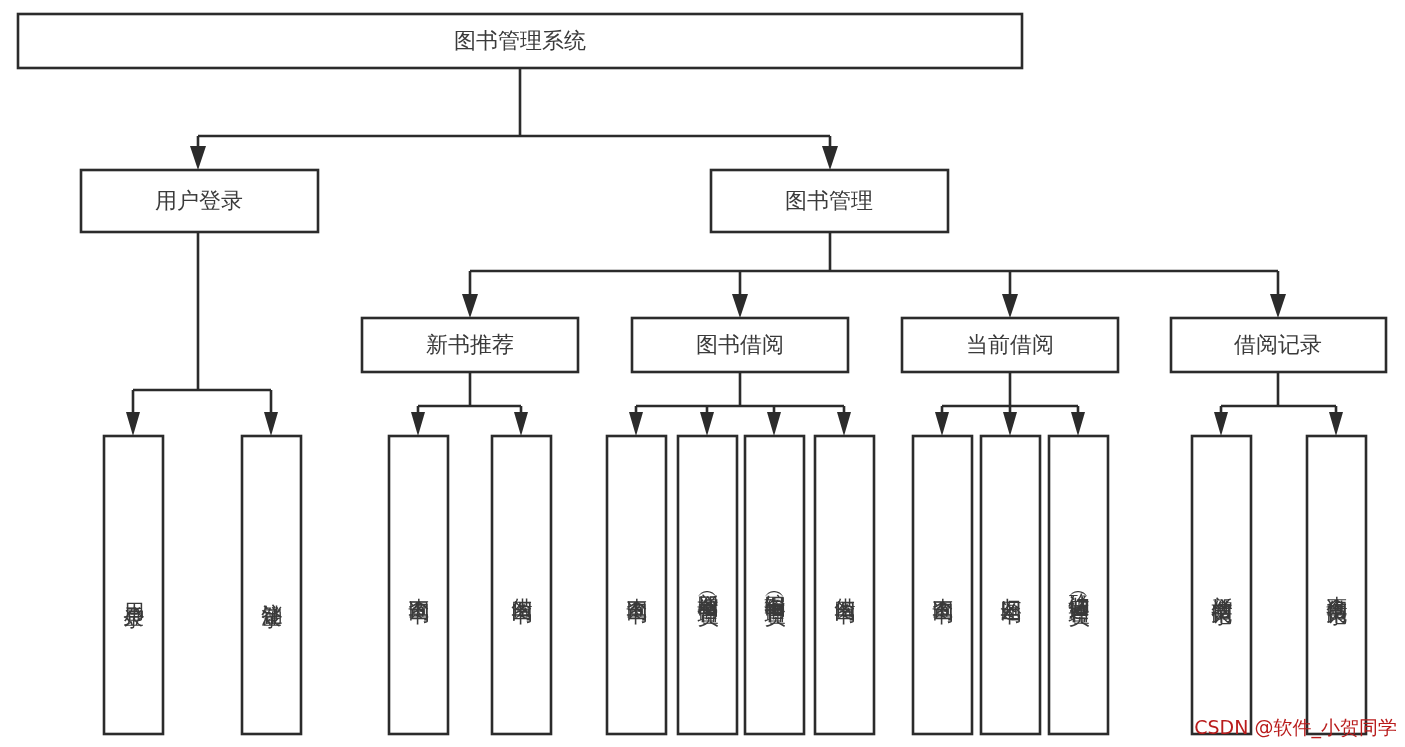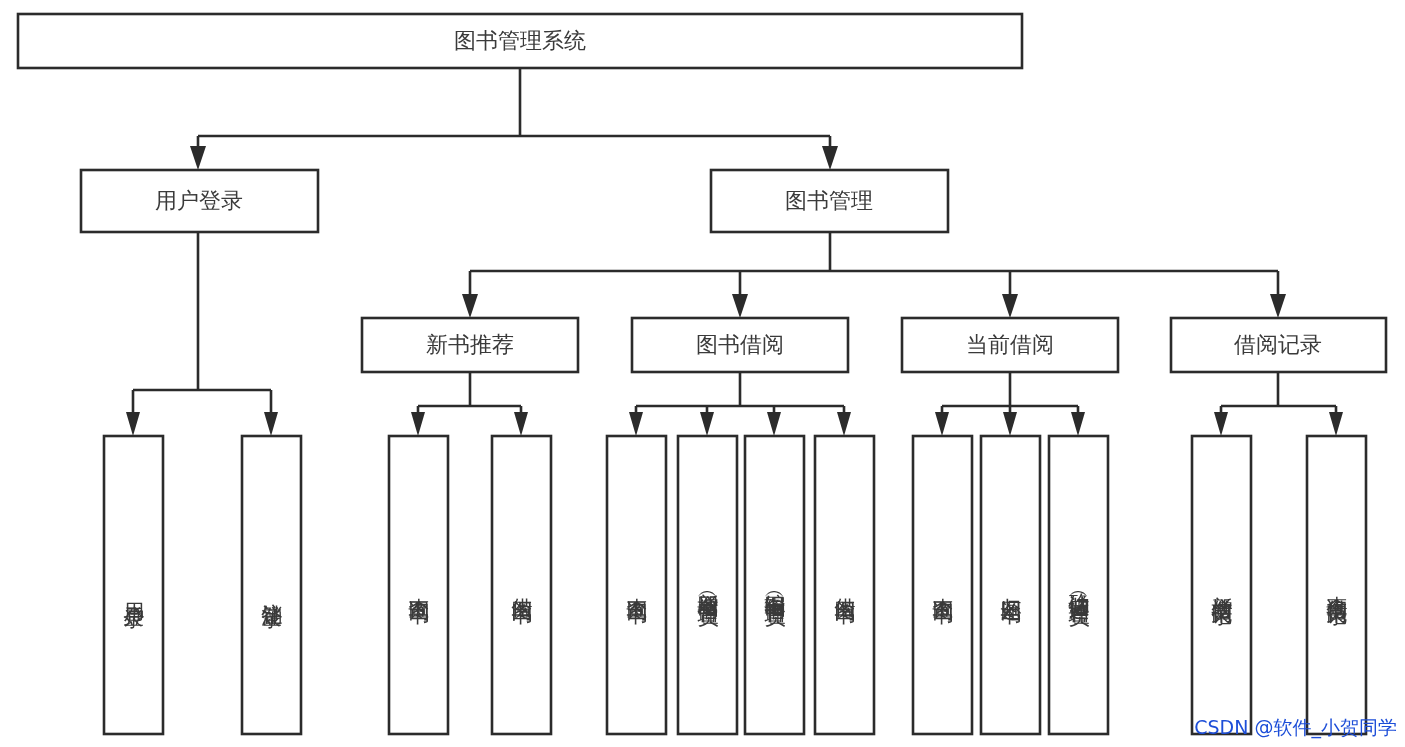--- a/index.html
+++ b/index.html
@@ -51,21 +51,21 @@
   .arrow-head {
     fill: #2b2b2b;
     stroke: none;
   }
   .watermark {
     position: absolute;
     right: 8px;
     bottom: 6px;
     font-family: "DejaVu Sans", "Liberation Sans", sans-serif;
     font-size: 19px;
-    color: #1d4ed8;
+    color: #b91c1c;
     white-space: nowrap;
     pointer-events: none;
   }
 </style>
 </head>
 <body>
 
 <div id="diagram-root">
   <svg width="1405" height="747" viewBox="0 0 1405 747" xmlns="http://www.w3.org/2000/svg">
 

